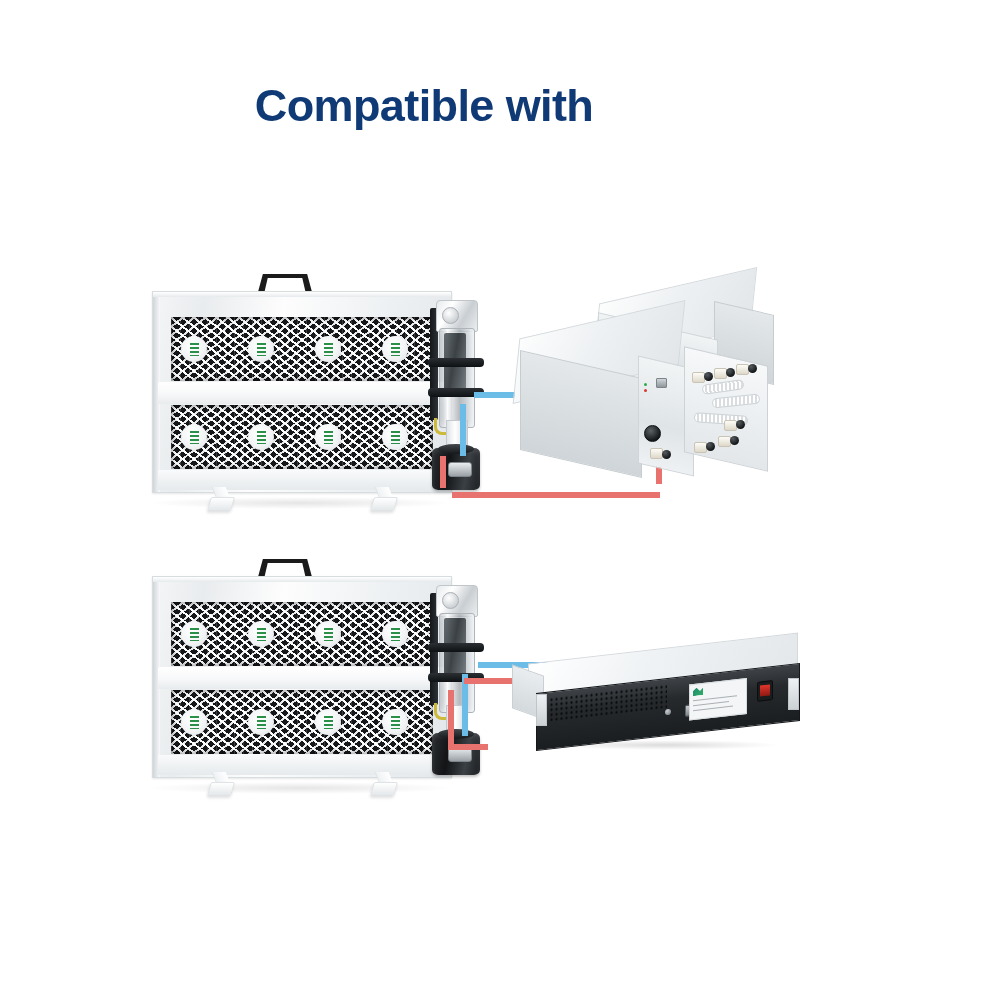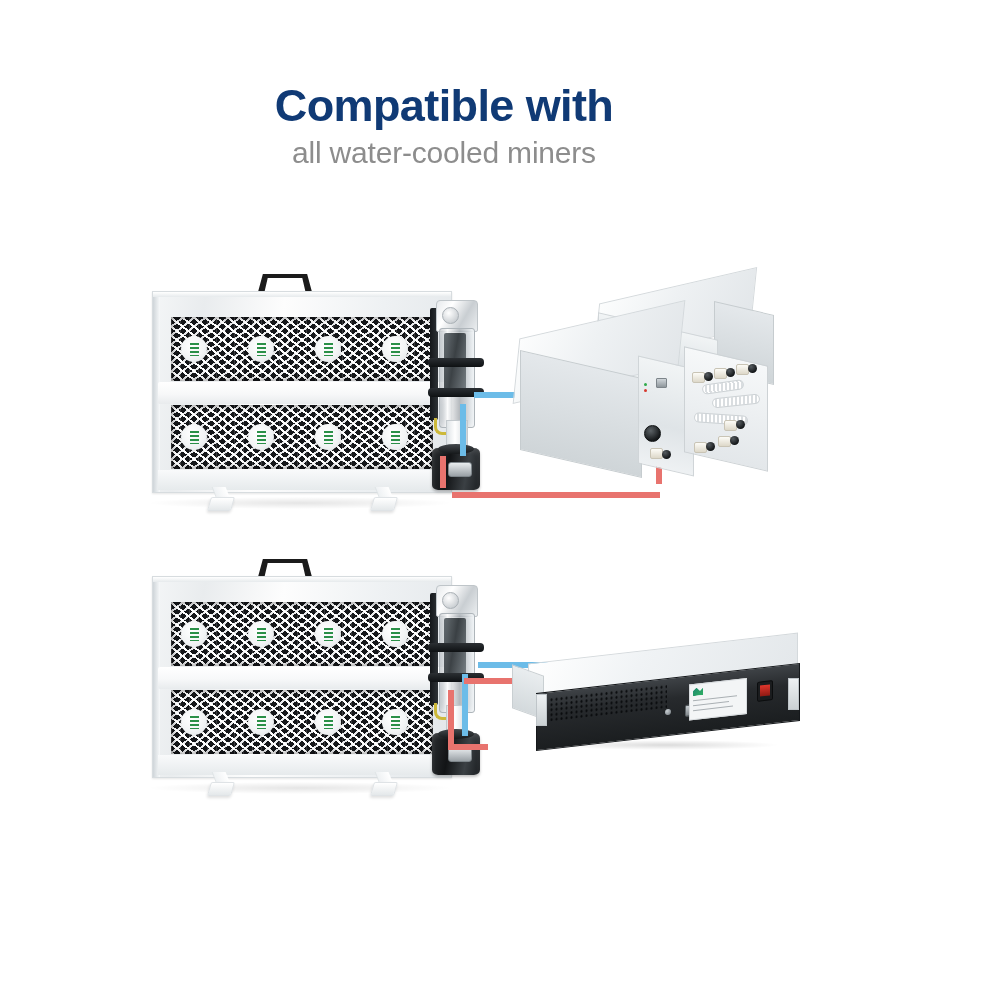--- a/index.html
+++ b/index.html
@@ -4,21 +4,21 @@
 <style>
   html,body{margin:0;padding:0;}
   body{
     width:1000px;height:1000px;background:#ffffff;
     font-family:"Liberation Sans", sans-serif;
     overflow:hidden;position:relative;
   }
   #stage{position:absolute;left:0;top:0;width:1000px;height:1000px;}
 
   
-  .header{position:absolute;left:0;top:82px;width:848px;text-align:center;padding-left:20px;}
+  .header{position:absolute;left:0;top:82px;width:848px;text-align:center;}
   .headline{
     font-size:45px;font-weight:bold;color:#103a75;
     letter-spacing:-0.6px;line-height:1.05;
     font-family:"Liberation Sans", sans-serif;
   }
   .subhead{
     font-size:30px;color:#8d8d8d;margin-top:7px;
     letter-spacing:-0.2px;font-family:"Liberation Sans", sans-serif;
   }
 
@@ -287,21 +287,20 @@
     background:radial-gradient(ellipse at center,rgba(0,0,0,.10),rgba(0,0,0,0) 72%);
   }
 </style>
 </head>
 <body>
 
 <div id="stage">
 
   <div class="header">
     <div class="headline">Compatible with</div>
-    <div class="subhead">all water-cooled miners</div>
   </div>
 
   <div class="grp" style="left:0;top:0;width:1000px;height:540px;">
 
     <div class="rad-shadow" style="left:150px;top:497px;"></div>
     <div class="radiator" style="left:152px;top:291px;">
       <div class="rad-handle"></div>
       <div class="rad-body">
         <div class="mesh top"></div>
         <div class="mesh bot"></div>

